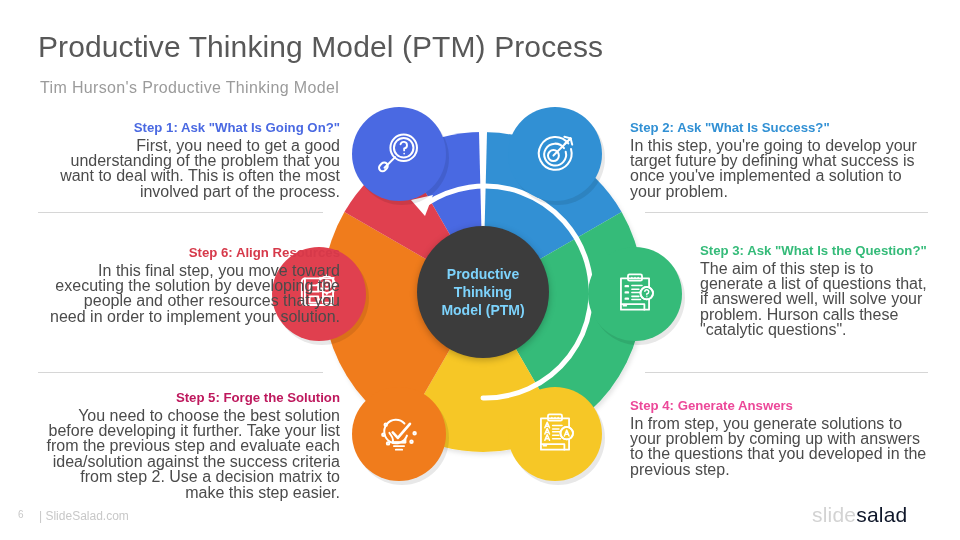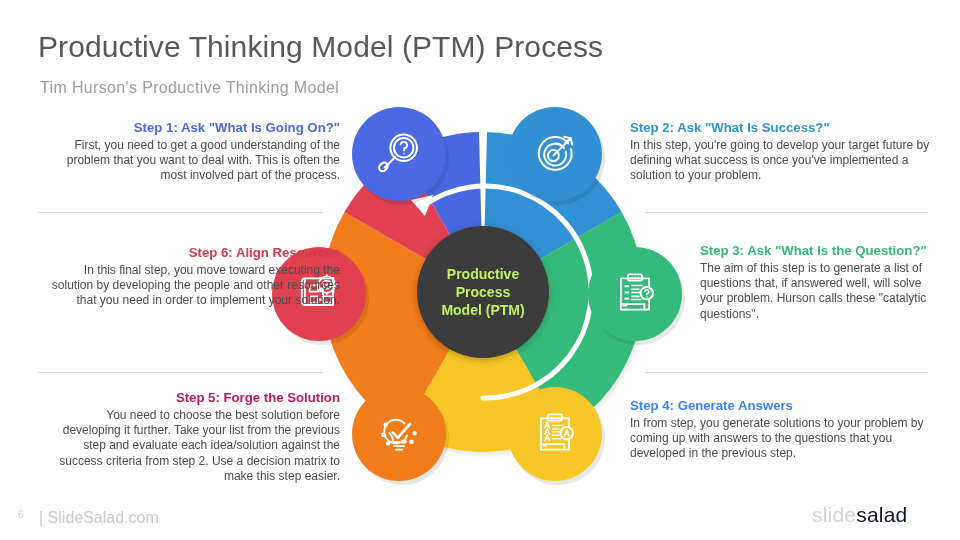--- a/index.html
+++ b/index.html
@@ -27,21 +27,21 @@
   
   .divider { position:absolute; height:1px; background:#d6d6d6; }
   .div-l1 { left:38px;  top:212px; width:285px; }
   .div-l2 { left:38px;  top:372px; width:285px; }
   .div-r1 { left:645px; top:212px; width:283px; }
   .div-r2 { left:645px; top:372px; width:283px; }
 
   
   .block { position:absolute; }
   .block h3 { font-size:13.2px; font-weight:bold; line-height:15.5px; margin-bottom:2px; }
-  .block p  { font-size:12px; line-height:15.4px; color:#4b4b4b; }
+  .block p  { font-size:16px; line-height:15.4px; color:#4b4b4b; }
   .left  { text-align:right; }
   .right { text-align:left; }
 
   .b1 { left:45px;  top:120px; width:295px; }
   .b6 { left:45px;  top:245px; width:295px; }
   .b5 { left:45px;  top:390px; width:295px; }
   .b2 { left:630px; top:120px; width:300px; }
   .b3 { left:700px; top:243px; width:228px; }
   .b4 { left:630px; top:398px; width:300px; }
 
@@ -50,41 +50,41 @@
   .wheel svg { display:block; }
 
   .center-disc {
     position:absolute; left:417px; top:226px;
     width:132px; height:132px; border-radius:50%;
     background:#3c3c3c;
     display:flex; align-items:center; justify-content:center;
     box-shadow:0 2px 7px rgba(0,0,0,.25);
   }
   .center-disc span {
-    color:#bef264; font-size:14px; font-weight:bold; line-height:18px;
+    color:#7dd3fc; font-size:14px; font-weight:bold; line-height:18px;
     text-align:center; display:block;
   }
 
   
   .badge {
     position:absolute; width:94px; height:94px; border-radius:50%;
     display:flex; align-items:center; justify-content:center;
     box-shadow:3px 4px 0 rgba(0,0,0,.09);
   }
   .badge svg { width:50px; height:50px; }
   .bd1 { left:352px; top:107px; background:#4a69e2; }
   .bd2 { left:508px; top:107px; background:#3190d4; }
   .bd3 { left:588px; top:247px; background:#35bb79; }
   .bd4 { left:508px; top:387px; background:#f6c726; }
   .bd5 { left:352px; top:387px; background:#f07c1c; }
   .bd6 { left:272px; top:247px; background:#e0404f; }
 
   
   .pagenum { position:absolute; left:18px; top:509px; font-size:10px; color:#c8c8c8; }
-  .fsite   { position:absolute; left:39px; top:509px; font-size:16px; color:#c8c8c8; }
+  .fsite   { position:absolute; left:39px; top:509px; font-size:12px; color:#c8c8c8; }
   .logo    { position:absolute; left:812px; top:503px; font-size:21px; letter-spacing:.2px; }
   .logo .a { color:#d3d3d3;margin-top:8px; }
   .logo .b { color:#0f172a;text-align:right; }
 </style>
 </head>
 <body>
 
 <div class="slide">
 
   <div class="title">Productive Thinking Model (PTM) Process</div>
@@ -122,21 +122,21 @@
       <g>
         <path d="M200,306 A106,106 0 1,0 143,112" fill="none" stroke="#ffffff" stroke-width="5" stroke-linecap="round"></path>
         <path d="M128,108 L150,103 L142,124 Z" fill="#ffffff"></path>
       </g>
     </svg>
   </div>
 
   <div class="center-disc">
     <span>
       <em style="font-style:normal">Productive</em><br>
-      <em style="font-style:normal">Process</em><br>
+      <em style="font-style:normal">Thinking</em><br>
       <em style="font-style:normal">Model (PTM)</em>
     </span>
   </div>
 
   <div class="badge bd1">
     <svg viewBox="0 0 64 64" fill="none" stroke="#fff" stroke-width="2.6" stroke-linecap="round" stroke-linejoin="round">
       <circle cx="38" cy="24" r="17"></circle>
       <circle cx="38" cy="24" r="12.5"></circle>
       <path d="M27 36 L13.5 49.5"></path>
       <rect x="6" y="44" width="12" height="9" rx="4.5" transform="rotate(-45 12 48.5)"></rect>
@@ -245,21 +245,21 @@
     <h3 style="color:#3190d4">Step 2: Ask "What Is Success?"</h3>
     <p>In this step, you're going to develop your target future by defining what success is once you've implemented  a solution  to your problem.</p>
   </div>
 
   <div class="block right b3">
     <h3 style="color:#35bb79">Step 3: Ask "What Is the Question?"</h3>
     <p>The aim of this step is to generate a list of questions that, if answered well, will solve your problem. Hurson calls these "catalytic questions".</p>
   </div>
 
   <div class="block right b4">
-    <h3 style="color:#3b82f6">Step 4: Generate Answers</h3>
+    <h3 style="color:#ec4899">Step 4: Generate Answers</h3>
     <p>In from step, you generate solutions to your problem  by coming  up with answers to the questions that you developed in the previous step.</p>
   </div>
 
   <div class="pagenum">6</div>
   <div class="fsite">| SlideSalad.com</div>
   <div class="logo">
     <span class="a">slide</span><span class="b">salad</span>
   </div>
 
 </div>

